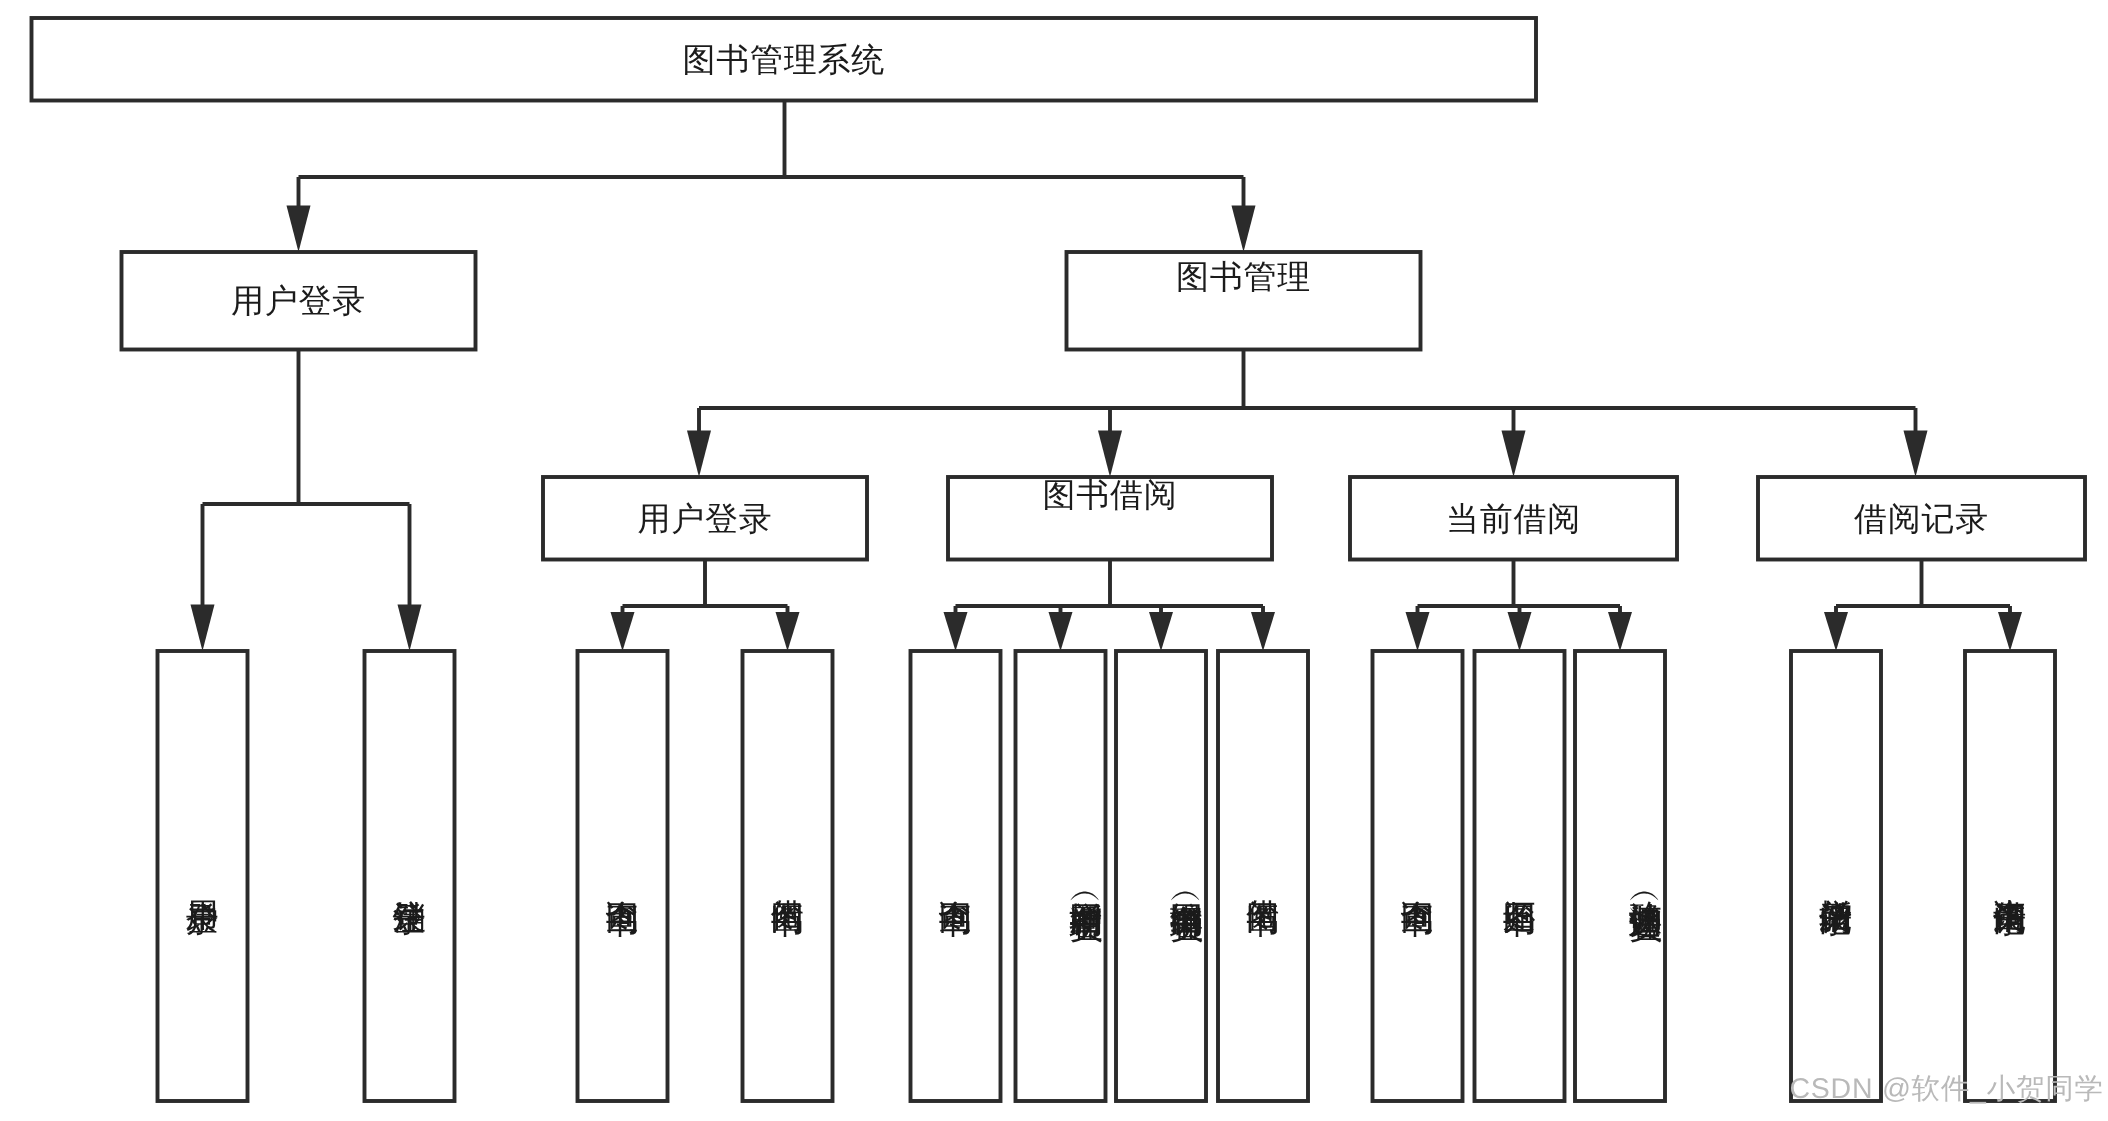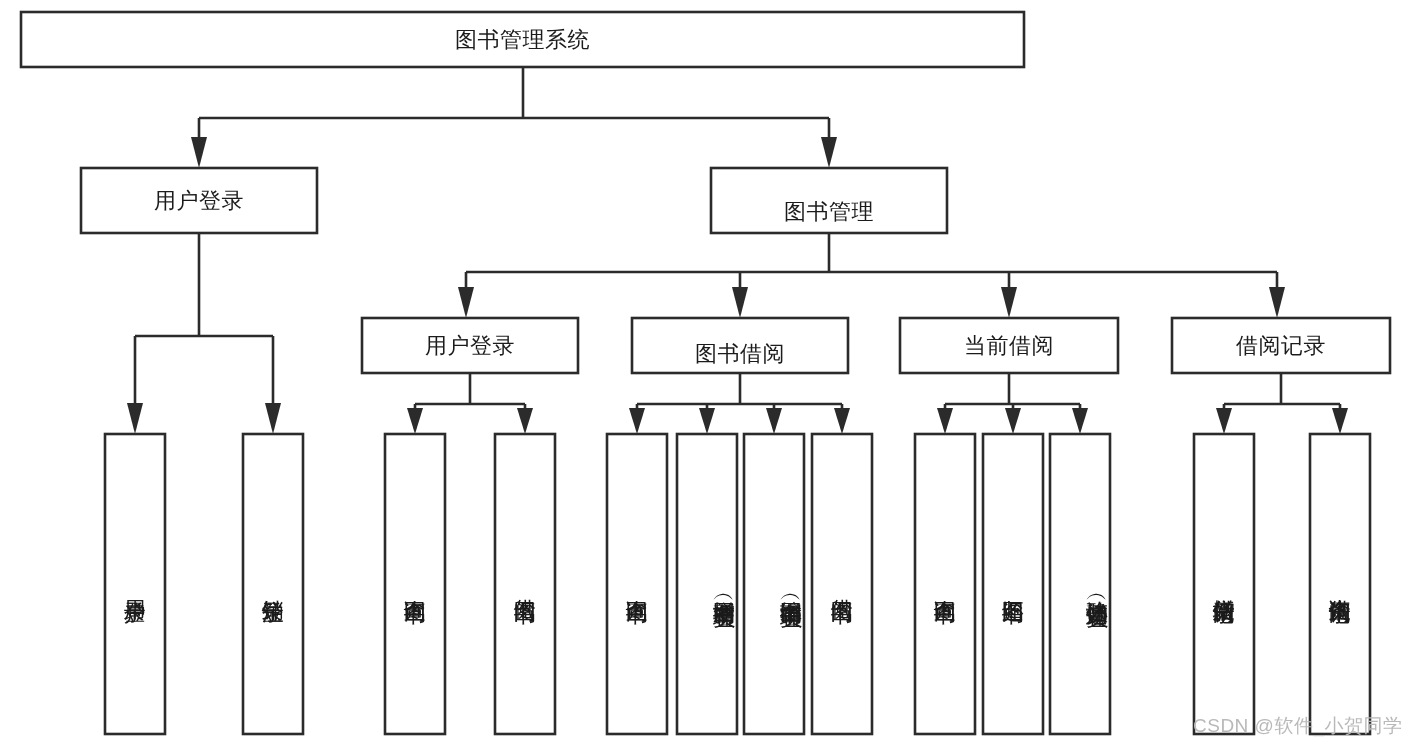--- a/index.html
+++ b/index.html
@@ -177,24 +177,24 @@
     <rect class="leaf-box" x="983" y="434" width="60" height="300"></rect>
     <rect class="leaf-box" x="1050" y="434" width="60" height="300"></rect>
 
     <rect class="leaf-box" x="1194" y="434" width="60" height="300"></rect>
     <rect class="leaf-box" x="1310" y="434" width="60" height="300"></rect>
   </svg>
 
   <div class="node-label" style="left:21px; top:12px; width:1003px; height:55px;">图书管理系统</div>
 
   <div class="node-label" style="left:81px; top:168px; width:236px; height:65px;">用户登录</div>
-  <div class="node-label" style="left:711px; top:179px; width:236px; height:65px;">图书管理</div>
+  <div class="node-label" style="left:711px; top:152px; width:236px; height:65px;">图书管理</div>
 
   <div class="node-label" style="left:362px; top:318px; width:216px; height:55px;">用户登录</div>
-  <div class="node-label" style="left:632px; top:326px; width:216px; height:55px;text-align:right;">图书借阅</div>
+  <div class="node-label" style="left:632px; top:302px; width:216px; height:55px;text-align:right;">图书借阅</div>
   <div class="node-label" style="left:1172px; top:318px; width:218px; height:55px;">借阅记录</div>
   <div class="node-label" style="left:900px; top:318px; width:218px; height:55px;">当前借阅</div>
 
   <div class="leaf-label" style="left:105px; top:434px; width:60px; height:300px;">用户登录</div>
   <div class="leaf-label" style="left:243px; top:434px; width:60px; height:300px;">注销登录</div>
 
   <div class="leaf-label" style="left:385px; top:434px; width:60px; height:300px;">查询图书</div>
   <div class="leaf-label" style="left:495px; top:434px; width:60px; height:300px;">借阅图书</div>
 
   <div class="leaf-label" style="left:607px; top:434px; width:60px; height:300px;">查询图书</div>

